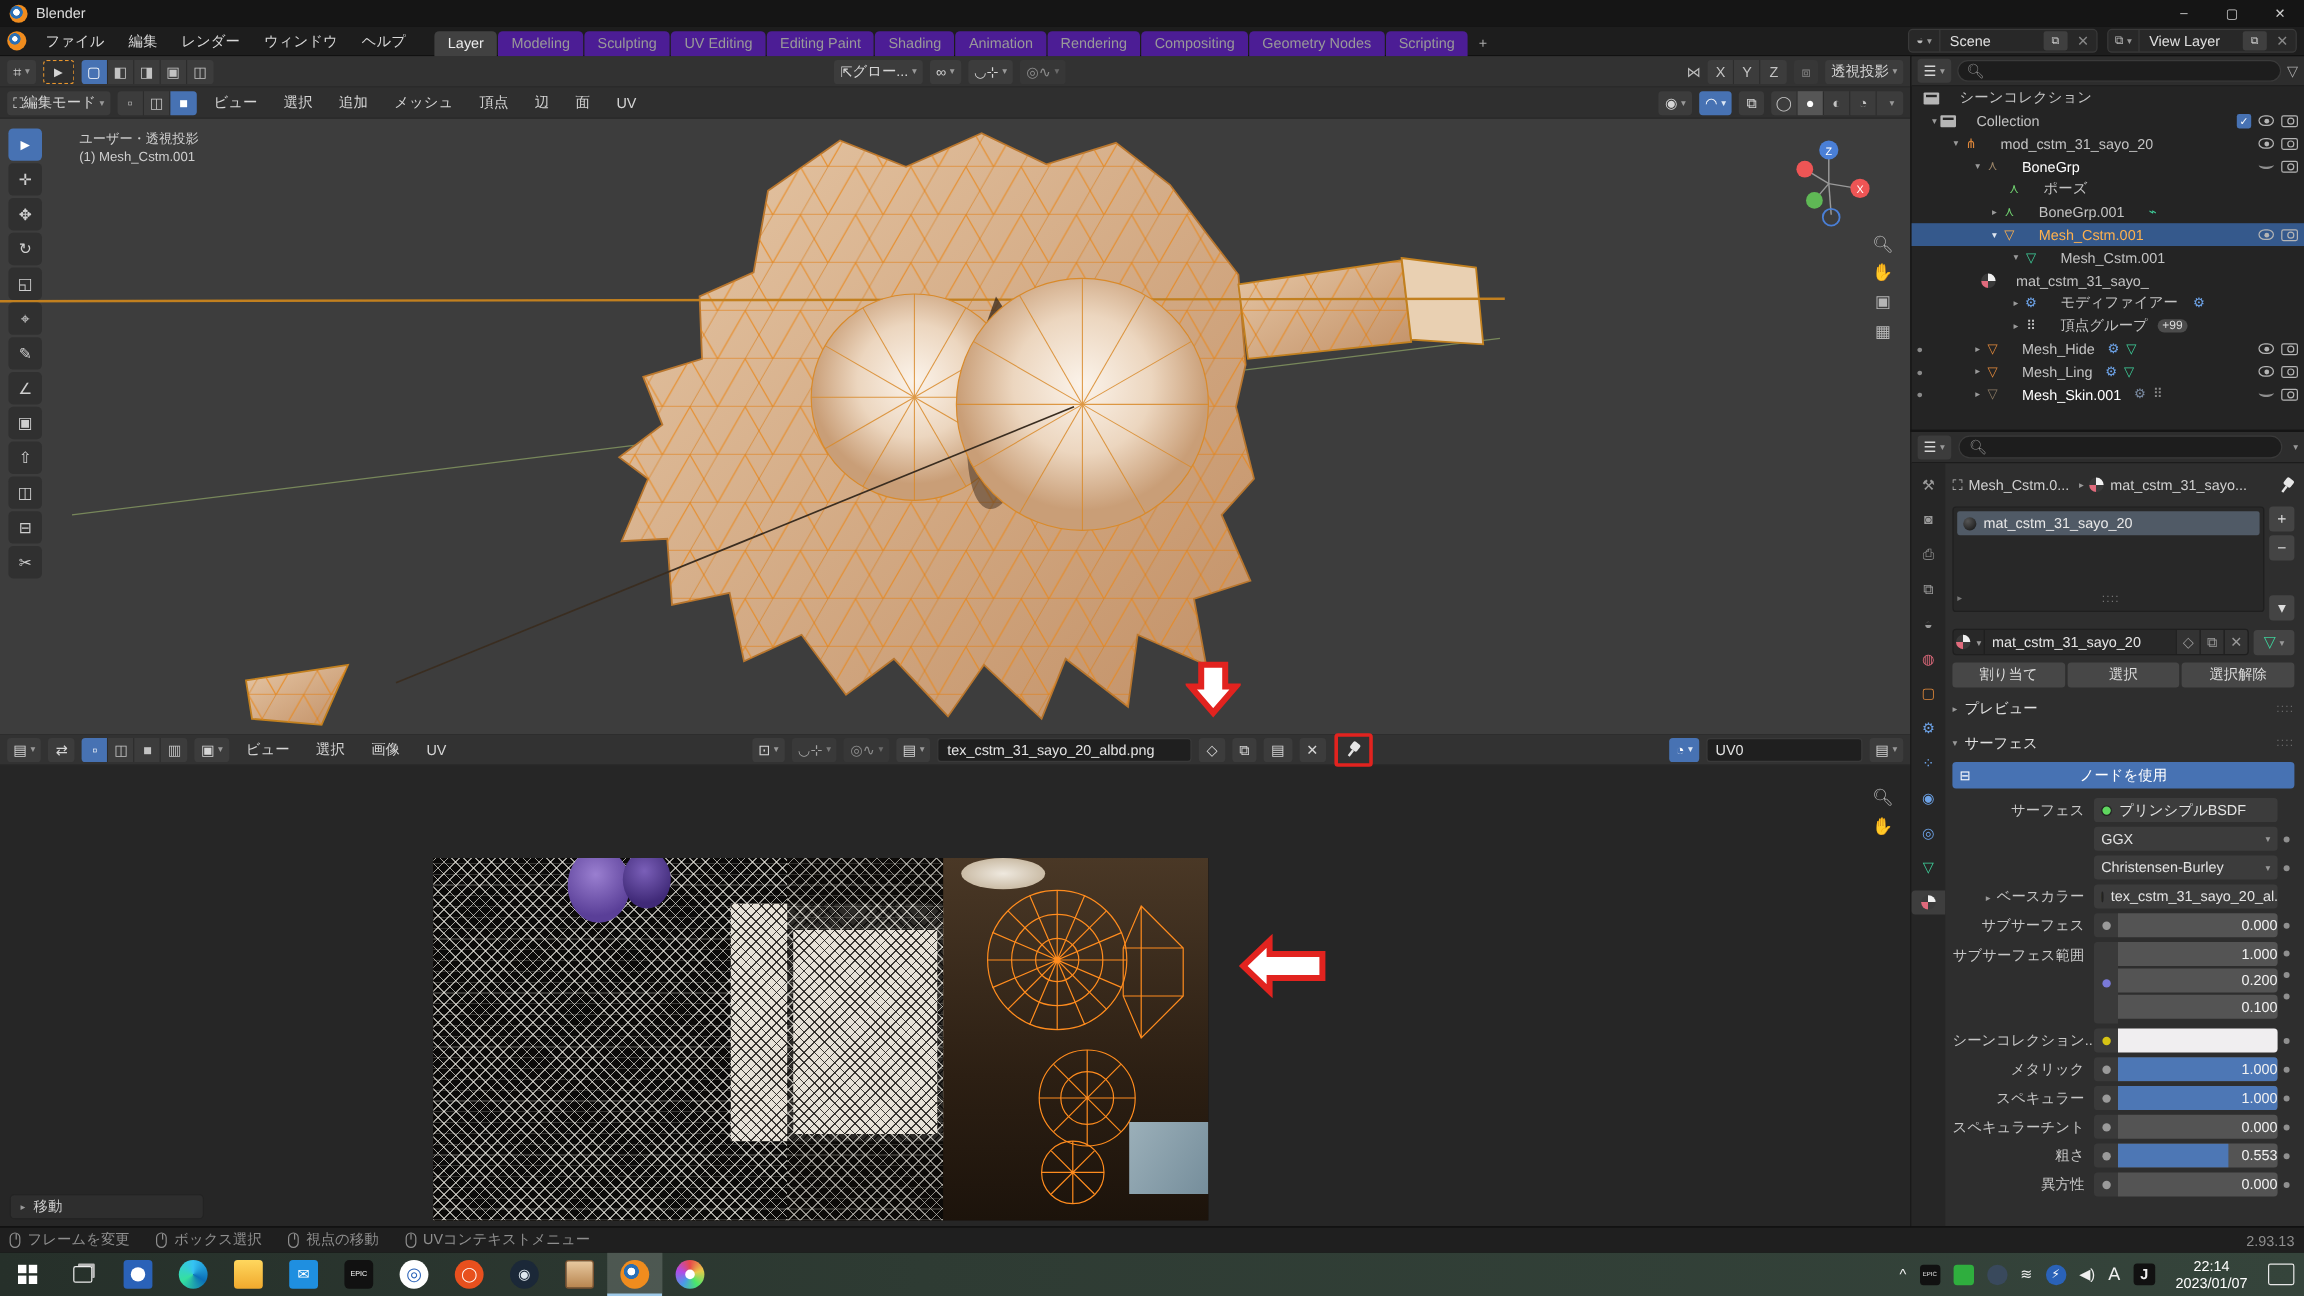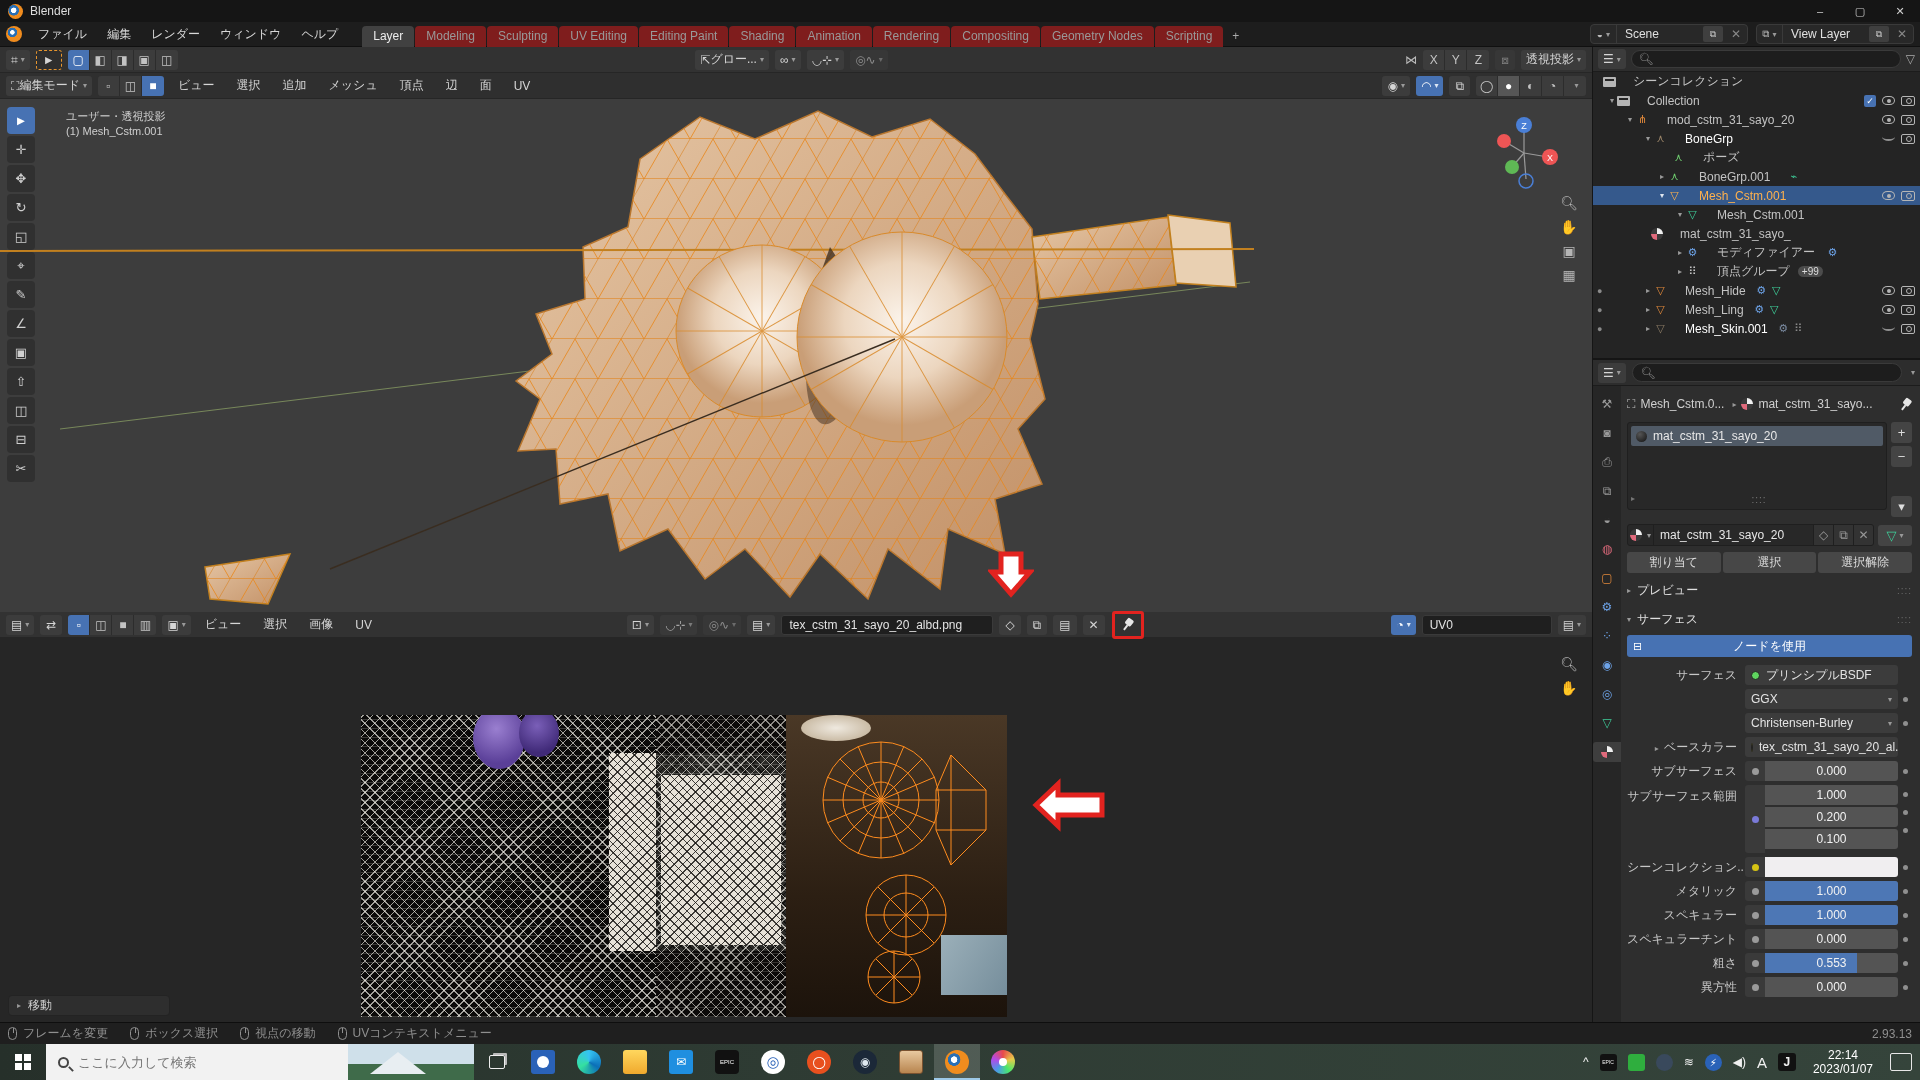--- a/index.html
+++ b/index.html
@@ -9,21 +9,21 @@
 
 #titlebar{position:absolute;left:0;top:0;width:1920px;height:22px;background:#151515;display:flex;align-items:center;color:#dedede}
 #titlebar .blogo{width:15px;height:15px;margin:0 7px 0 8px;border-radius:50%;background:radial-gradient(circle at 38% 42%,#fff 0 2.5px,#2a6fb5 3px 5px,#f08c1e 5.5px 100%)}
 .wbtns{margin-left:auto;display:flex}
 .wbtn{width:40px;height:22px;display:flex;align-items:center;justify-content:center;color:#cfcfcf;font-size:11px}
 
 #topbar{position:absolute;left:0;top:22px;width:1920px;height:25px;background:#1d1d1d;display:flex;align-items:center;border-bottom:1px solid #101010}
 #topbar .appico{width:16px;height:16px;margin:0 6px 0 6px;border-radius:50%;background:radial-gradient(circle at 40% 40%,#fff 0 2px,#2a6fb5 2.5px 4.5px,#f08c1e 5px 100%)}
 .menuitem{padding:0 10px;height:25px;display:flex;align-items:center;color:#d8d8d8}
 .tabs{display:flex;margin-left:14px;height:25px;align-items:flex-end}
-.tab{padding:4px 11px 4px;margin-right:1px;background:#7f1d1d;color:#999;border-radius:4px 4px 0 0;font-size:12px;line-height:13px}
+.tab{padding:4px 11px 4px;margin-right:1px;background:#4c1d95;color:#999;border-radius:4px 4px 0 0;font-size:12px;line-height:13px}
 .tab.active{background:#414141;color:#ececec}
 .tab.add{background:transparent;color:#aaa;padding:4px 8px}
 .topsel{display:flex;align-items:center;background:#282828;border:1px solid #3a3a3a;border-radius:4px;height:20px;margin-left:8px}
 .topsel .ticon{width:26px;height:18px;border-right:1px solid #3a3a3a;display:flex;align-items:center;justify-content:center;color:#bbb;font-size:10px}
 .topsel .tname{padding:0 8px;color:#e0e0e0;min-width:86px}
 .topsel .tico2{width:20px;height:16px;background:#3f3f3f;border-radius:2px;margin-right:2px;display:flex;align-items:center;justify-content:center;font-size:9px;color:#ccc}
 .topsel .tx{color:#888;padding:0 6px}
 
 .hbtn{background:#3c3c3c;border-radius:3px;height:20px;display:flex;align-items:center;padding:0 6px;color:#d5d5d5}
 .seg{display:flex}
@@ -102,21 +102,21 @@
 .threebtn{display:flex;gap:2px;margin-top:6px}
 .threebtn .b{flex:1;height:21px;background:#474747;border-radius:3px;display:flex;align-items:center;justify-content:center;color:#ddd}
 .sect{display:flex;align-items:center;height:24px;margin-top:5px;color:#e0e0e0;gap:6px}
 .sect .dots{margin-left:auto;color:#6a6a6a;letter-spacing:1px;font-size:10px}
 .nodesbtn{height:22px;background:#4772b3;border-radius:3px;display:flex;align-items:center;justify-content:center;color:#fff;margin:4px 0 8px;position:relative}
 .nodesbtn .nico{position:absolute;left:6px;font-size:11px}
 .prow{display:flex;align-items:center;margin-bottom:4px;min-height:20px}
 .plabel{width:118px;text-align:right;padding-right:8px;color:#c7c7c7;white-space:nowrap;overflow:hidden;flex:0 0 118px}
 .pdeco{width:20px;height:20px;background:#3a3a3a;border-radius:3px 0 0 3px;display:flex;align-items:center;justify-content:center;flex:0 0 20px}
 .pdot{width:7px;height:7px;border-radius:50%;background:#9a9a9a}
-.pfield{flex:1;height:20px;background:#545454;border-radius:0 3px 3px 0;display:flex;align-items:center;justify-content:center;color:#f2f2f2;position:relative;overflow:hidden}
+.pfield{flex:1;height:20px;background:#545454;border-radius:0 3px 3px 0;display:flex;align-items:center;justify-content:flex-end;color:#f2f2f2;position:relative;overflow:hidden}
 .pfield.dd{border-radius:3px;background:#3c3c3c;justify-content:flex-start;padding:0 6px;color:#e3e3e3}
 .pfield .fillbar{position:absolute;left:0;top:0;bottom:0;background:#4d77b5}
 .pfield .ftxt{position:relative;z-index:1}
 .pkey{width:14px;display:flex;align-items:center;justify-content:center;flex:0 0 14px}
 .pkey i{width:5px;height:5px;border-radius:50%;background:#8f8f8f}
 .socket{width:9px;height:9px;border-radius:50%;margin-right:6px;border:1px solid #222}
 
 #statusbar{position:absolute;left:0;top:1022px;width:1920px;height:22px;background:#1f1f1f;display:flex;align-items:center;color:#8f8f8f;border-top:1px solid #0e0e0e;padding:0 8px;gap:22px}
 .mouse{width:9px;height:13px;border:1px solid #8f8f8f;border-radius:4.5px;position:relative;display:inline-block;margin-right:6px}
 .mouse::after{content:"";position:absolute;left:3.5px;top:0;width:1px;height:5px;background:#8f8f8f}
@@ -826,25 +826,20 @@
 
 <div id="taskbar">
   <div class="tb">
       <span class="winlogo">
         <i></i>
         <i></i>
         <i></i>
         <i></i>
       </span>
     </div>
-  <div class="tsearch">
-    <span class="mag"></span>
-    <input placeholder="ここに入力して検索" style="">
-    <span class="peek"></span>
-  </div>
   <div class="tb">
       <span style="width:16px;height:14px;border:1.5px solid #eee;border-radius:2px;box-shadow:3px -3px 0 -1px #bbb"></span>
     </div>
   <div class="tb">
       <span class="appico" style="background:#2a62b8">
         <span style="width:12px;height:12px;border-radius:50%;background:#fff"></span>
       </span>
     </div>
   <div class="tb">
       <span class="appico" style="border-radius:50%;background:conic-gradient(#35c3f3,#0b6fb8,#35e0a0,#35c3f3)"></span>

